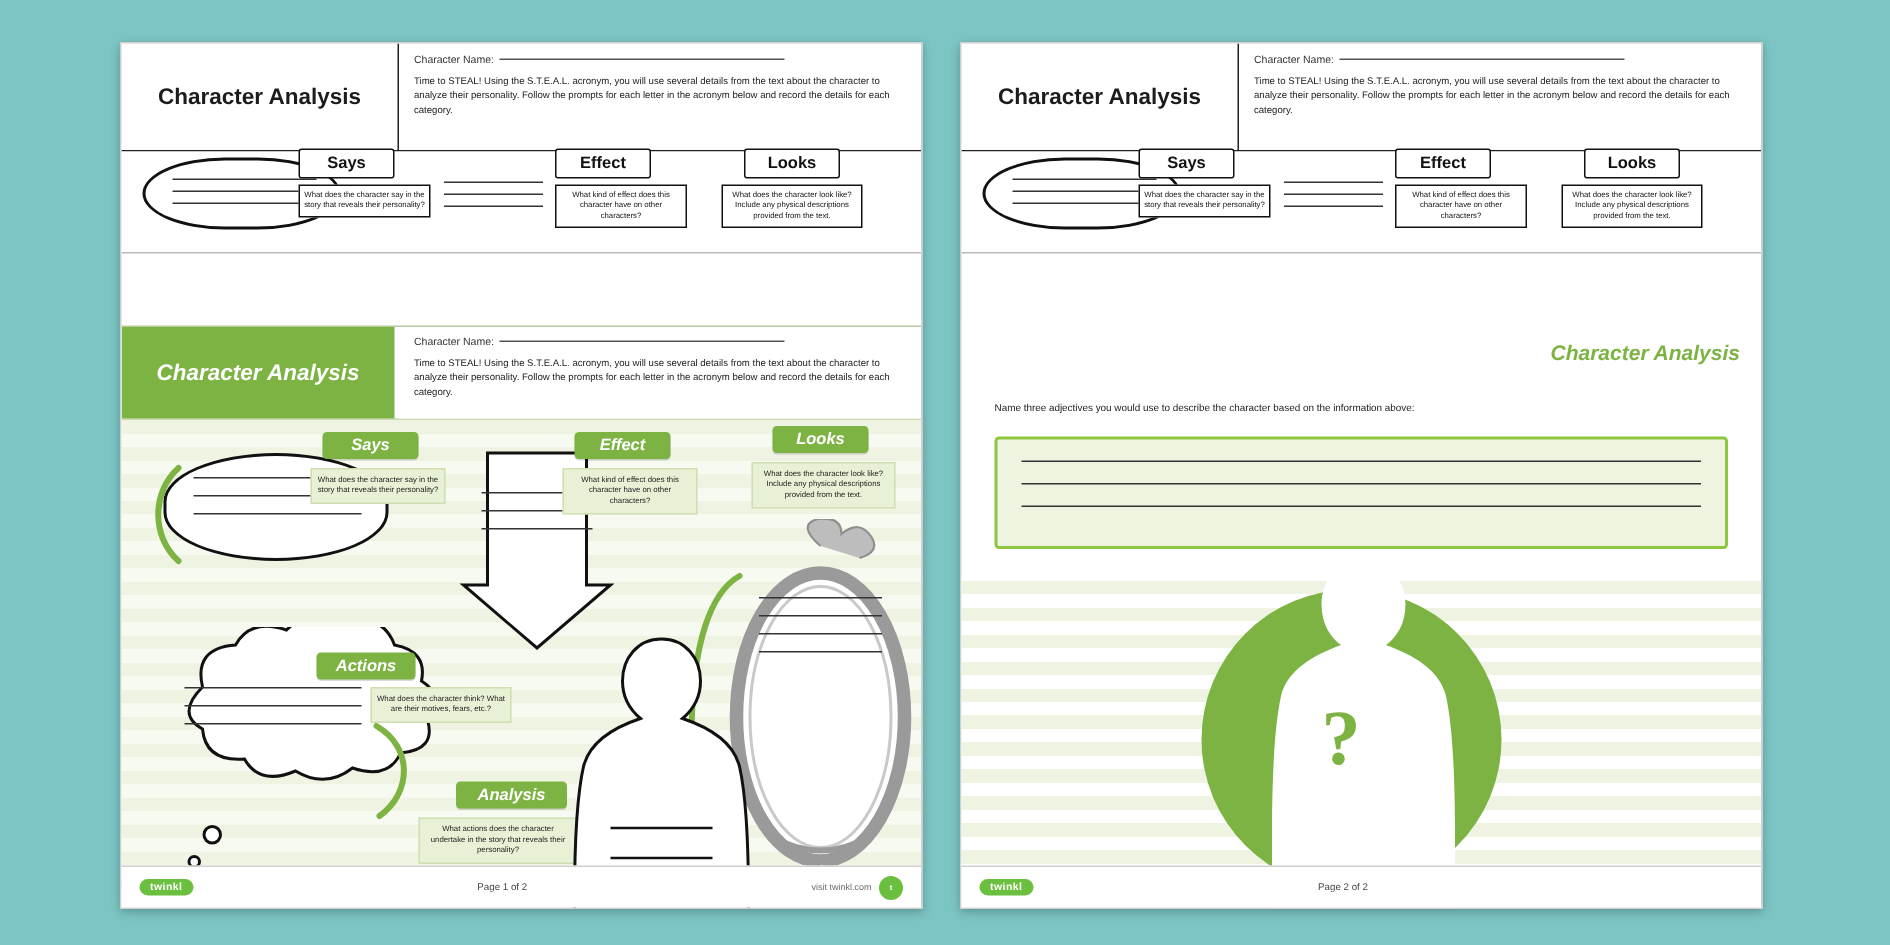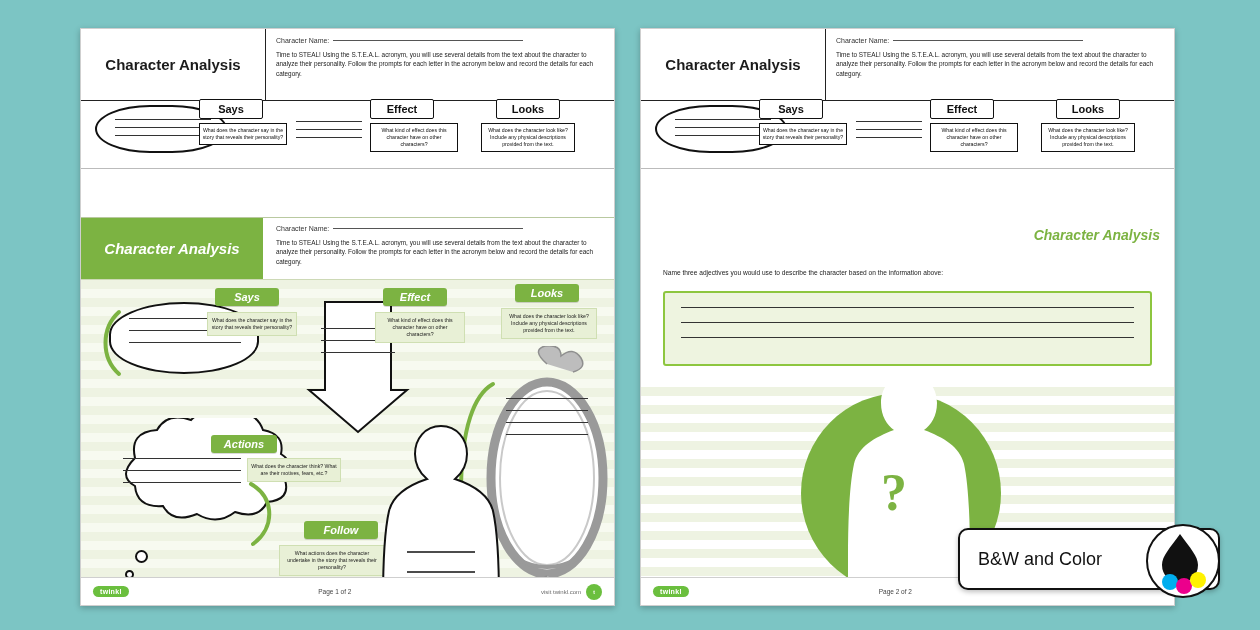--- a/index.html
+++ b/index.html
@@ -263,21 +263,21 @@
           <i style="margin-bottom:11px;"></i>
             <i style="margin-bottom:11px;"></i>
             <i></i>
         </div>
         <div class="dot" style="left:54px;top:270px;width:13px;height:13px;"></div>
         <div class="dot" style="left:44px;top:290px;width:9px;height:9px;"></div>
         <svg style="position:absolute;left:160px;top:200px;" width="40" height="70">
           <path d="M10 4 C34 18, 34 48, 12 64" stroke="#7cb342" stroke-width="4" fill="none" stroke-linecap="round"></path>
         </svg>
 
-        <div class="tag-green" style="left:223px;top:241px;width:74px;">Follow</div>
+        <div class="tag-green" style="left:223px;top:241px;width:74px;">Analysis</div>
         <div class="cap-lt" style="left:198px;top:265px;width:106px;">What actions does the character undertake in the story that reveals their personality?</div>
 
         <div class="tag-green" style="left:130px;top:155px;width:66px;">Actions</div>
         <div class="cap-lt" style="left:166px;top:178px;width:94px;">What does the character think? What are their motives, fears, etc.?</div>
 
         <svg class="body-silhouette" style="left:290px;top:142px;" width="140" height="238">
           <path d="M70 4 c16 0 26 13 26 28 c0 12 -6 20 -12 25 c18 6 34 16 38 32 c5 22 6 60 6 90 l0 60 l-116 0 l0 -60 c0 -30 1 -68 6 -90 c4 -16 20 -26 38 -32 c-6 -5 -12 -13 -12 -25 c0 -15 10 -28 26 -28 z" fill="#ffffff" stroke="#111" stroke-width="2"></path>
           <line x1="36" y1="130" x2="104" y2="130" stroke="#111" stroke-width="1.6"></line>
           <line x1="36" y1="150" x2="104" y2="150" stroke="#111" stroke-width="1.6"></line>
           <line x1="36" y1="170" x2="104" y2="170" stroke="#111" stroke-width="1.6"></line>
@@ -351,24 +351,14 @@
       <div class="qmark" style="left:240px;top:246px;">?</div>
 
       <div class="footer">
         <span class="twinkl-logo">twinkl</span>
         <span>Page 2 of 2</span>
         <span style="width:60px;"></span>
       </div>
     </div>
   </div>
 
-  <div class="bw-badge">
-    <span>B&amp;W and Color</span>
-    <svg class="bw-drop" viewBox="0 0 74 74">
-      <circle cx="37" cy="37" r="36" fill="#ffffff" stroke="#111" stroke-width="2"></circle>
-      <path d="M34 10 c10 14 18 22 18 31 a18 18 0 0 1 -36 0 c0 -9 8 -17 18 -31 z" fill="#111"></path>
-      <circle cx="24" cy="58" r="8" fill="#00aeef"></circle>
-      <circle cx="38" cy="62" r="8" fill="#ec008c"></circle>
-      <circle cx="52" cy="56" r="8" fill="#fff200"></circle>
-    </svg>
-  </div>
 
 </div>
 
 </body></html>

